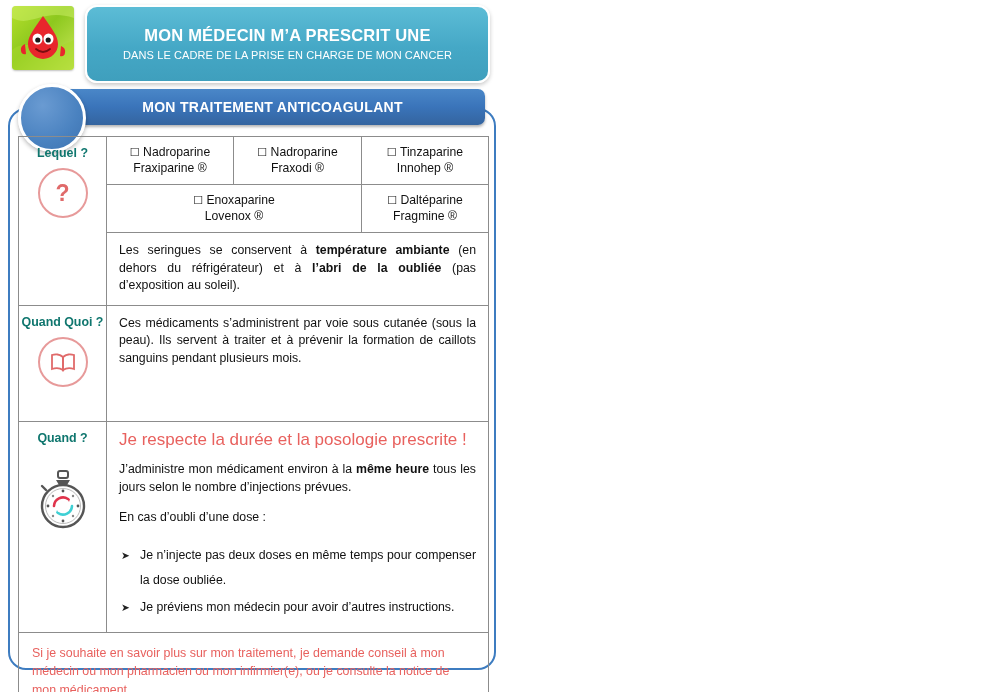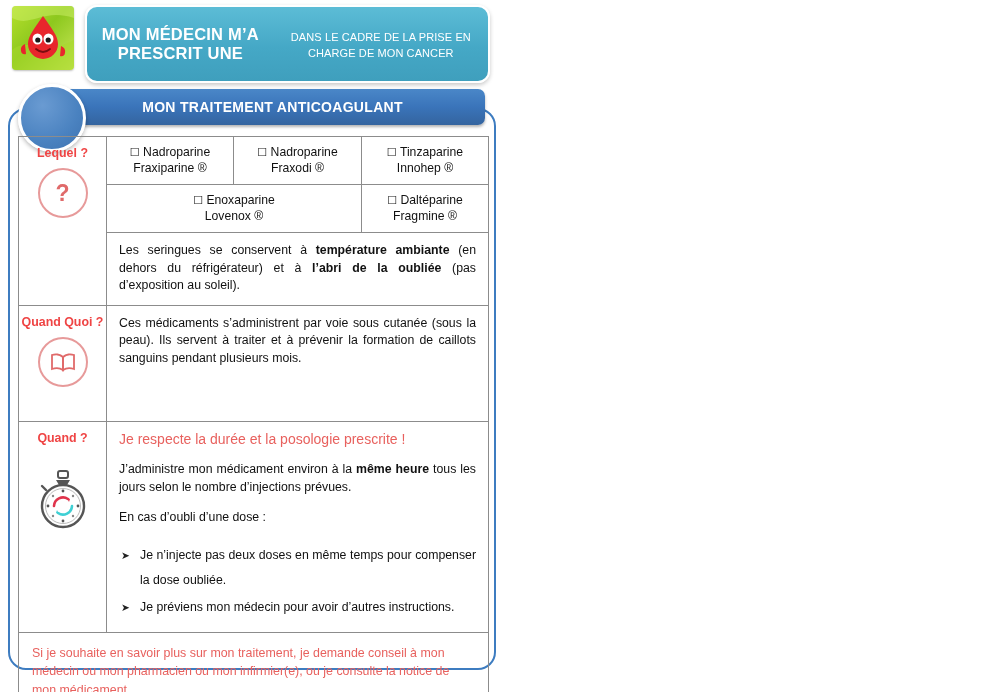--- a/index.html
+++ b/index.html
@@ -25,22 +25,22 @@
     box-shadow:0 1px 2px rgba(0,0,0,.25);
   }
   .mascot svg{display:block;}
 
   .teal-banner{
     position:absolute;left:85px;top:5px;width:405px;height:78px;
     background:linear-gradient(180deg,#5cbcd6 0%,#45a8c6 55%,#3f9fbd 100%);
     border-radius:12px;
     border:2px solid #ffffff;
     box-shadow:0 2px 4px rgba(0,0,0,.22);
-    color:#fff;text-align:center;
-    display:flex;flex-direction:row;justify-content:center;align-items:center;
+    color:#fff;
+    display:flex;flex-direction:column;justify-content:center;align-items:center;
     box-sizing:border-box;
   }
   .teal-banner .l1{font-size:16.5px;font-weight:bold;line-height:19px;letter-spacing:.2px;}
   .teal-banner .l2{font-size:11px;font-weight:normal;line-height:16px;margin-top:2px;letter-spacing:.1px;}
 
   .blue-bar{
     position:absolute;left:60px;top:89px;width:425px;height:36px;
     background:linear-gradient(180deg,#4a87c8 0%,#3a74ba 50%,#34649f 100%);
     border-radius:7px;
     box-shadow:0 2px 3px rgba(0,0,0,.3);
@@ -69,34 +69,34 @@
   }
   .tbl td{
     border:1px solid #8c8c8c;
     vertical-align:top;
     padding:0;
   }
   .lbl-cell{
     width:88px;text-align:center;vertical-align:top;
     padding-top:9px !important;
   }
-  .lbl-cell .lbl{font-size:12.4px;font-weight:bold;color:#ef4444;}
+  .lbl-cell .lbl{font-size:12.4px;font-weight:bold;color:#0f766e;}
   .ico-wrap{display:flex;justify-content:center;align-items:center;margin-top:8px;}
 
   .drug{
     text-align:center;font-size:12.2px;color:#111;
     padding:7px 4px 8px 4px !important;line-height:16px;
   }
   .drug .chk{font-size:11px;}
   .body-cell{
     font-size:12.3px;color:#111;line-height:17.5px;
     padding:9px 12px 10px 12px !important;text-align:justify;
   }
   .body-cell b{font-weight:bold;}
-  .red-lead{color:#e8615e;font-size:14px;margin:0 0 13px 0;}
+  .red-lead{color:#e8615e;font-size:17px;margin:0 0 13px 0;}
   .para{margin:0 0 13px 0;}
   .para:last-child{margin-bottom:0;}
   ul.arrows{list-style:none;margin:2px 0 0 0;padding:0 0 0 2px;}
   ul.arrows li{position:relative;padding-left:19px;margin-bottom:2px;line-height:25px;}
   ul.arrows li:before{
     content:"\27A4";position:absolute;left:0;top:0;font-size:10.5px;color:#222;
   }
 
   .footer-note-cell{
     font-size:12.4px;color:#e8615e;line-height:18.5px;

